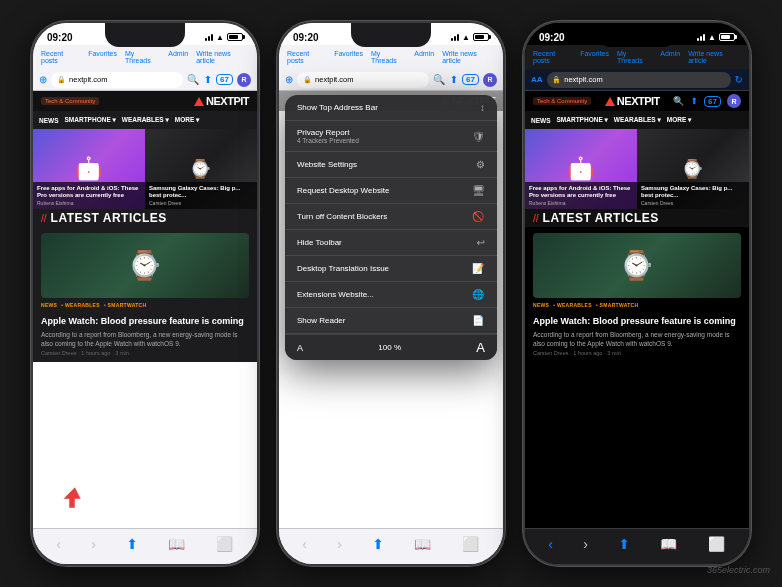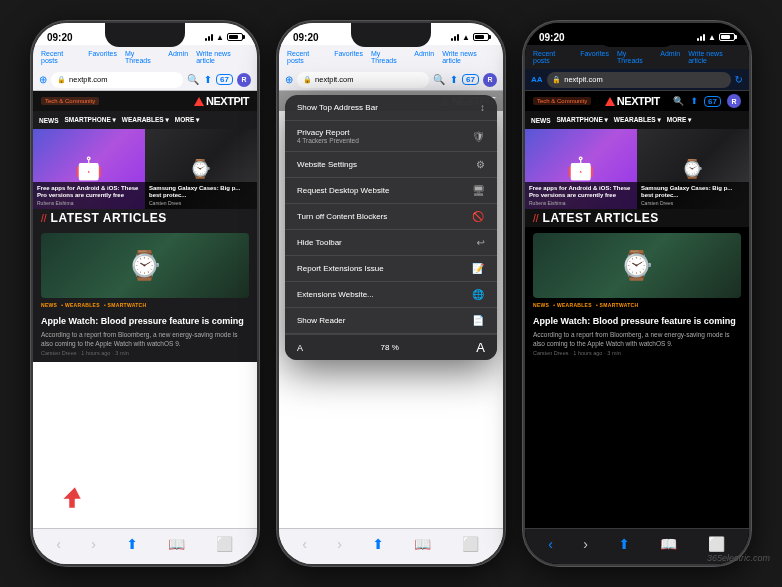--- a/index.html
+++ b/index.html
@@ -310,21 +310,21 @@
       position: absolute;
       bottom: 52px;
       left: 22px;
       width: 30px;
       height: 30px;
       z-index: 50;
     }
 
     .watermark {
       position: absolute;
-      bottom: 24px;
+      bottom: 12px;
       right: 12px;
       font-size: 9px;
       color: #555;
       font-weight: 500;
       font-style: italic;
     }
   </style>
 </head>
 <body>
 
@@ -525,39 +525,39 @@
           <span class="menu-icon">🚫</span>
         </div>
         <div class="menu-item">
           <div class="menu-item-left">
             <span class="menu-label">Hide Toolbar</span>
           </div>
           <span class="menu-icon">↩</span>
         </div>
         <div class="menu-item">
           <div class="menu-item-left">
-            <span class="menu-label">Report Extensions Issue</span>
+            <span class="menu-label">Desktop Translation Issue</span>
           </div>
           <span class="menu-icon">📝</span>
         </div>
         <div class="menu-item">
           <div class="menu-item-left">
             <span class="menu-label">Extensions Website...</span>
           </div>
           <span class="menu-icon">🌐</span>
         </div>
         <div class="menu-item">
           <div class="menu-item-left">
             <span class="menu-label">Show Reader</span>
           </div>
           <span class="menu-icon">📄</span>
         </div>
         <div class="font-controls">
           <span class="font-a-small">A</span>
-          <span class="font-percent">78 %</span>
+          <span class="font-percent">100 %</span>
           <span class="font-a-large">A</span>
         </div>
       </div>
 
       <div class="safari-bottom" style="position:absolute;bottom:0;left:0;right:0">
         <span class="bottom-icon disabled">‹</span>
         <span class="bottom-icon disabled">›</span>
         <span class="bottom-icon">⬆</span>
         <span class="bottom-icon">📖</span>
         <span class="bottom-icon">⬜</span>

